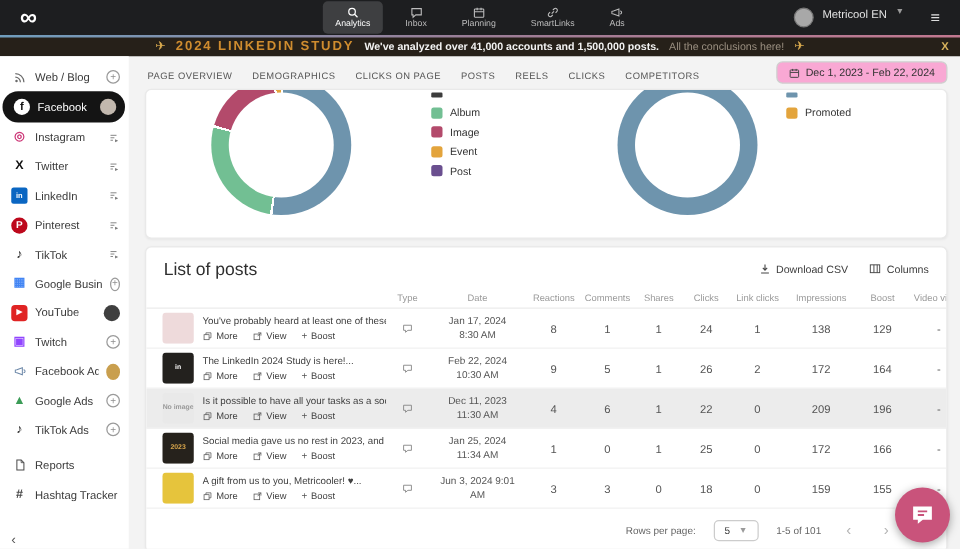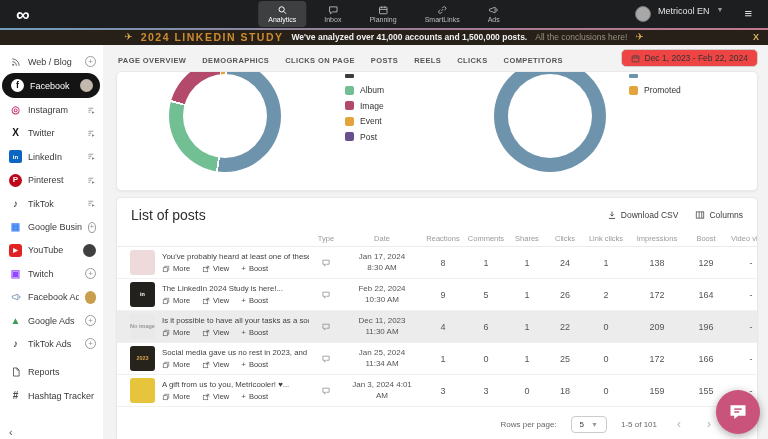--- a/index.html
+++ b/index.html
@@ -36,23 +36,23 @@
   .sicon{width:13px;height:13px;display:flex;align-items:center;justify-content:center;font-size:10px;font-weight:bold;flex-shrink:0;line-height:1}
   .slabel{white-space:nowrap;overflow:hidden}
   .sright{margin-left:auto;color:#8f8f8f;display:flex;align-items:center;justify-content:center}
   .plusc{width:11px;height:11px;border:1px solid #9a9a9a;border-radius:50%;font-size:8px;line-height:1;display:flex;align-items:center;justify-content:center}
   .connect{font-size:9px;color:#7a7a7a}
   .ravatar{width:13px;height:13px;border-radius:50%}
   .collapse{position:absolute;bottom:1px;left:9px;font-size:11px;color:#555;cursor:pointer}
 
   
   .main{flex:1;padding:4px 0 0 13px;position:relative;overflow:hidden}
-  .subnav{display:flex;gap:16px;font-size:7.5px;color:#555;letter-spacing:.4px;padding:7px 2px 6px;font-weight:bold}
+  .subnav{display:flex;gap:16px;font-size:7.5px;color:#555;letter-spacing:.4px;padding:7px 2px 6px;font-weight:normal}
   .subnav span{cursor:pointer;white-space:nowrap}
-  .datebtn{position:absolute;right:10px;top:4px;display:flex;gap:5px;align-items:center;border:1px solid #cfcfcf;background:#ef4444;border-radius:5px;padding:3px 9px;font-size:8.5px;color:#333;cursor:pointer}
+  .datebtn{position:absolute;right:10px;top:4px;display:flex;gap:5px;align-items:center;border:1px solid #cfcfcf;background:#f9a8d4;border-radius:5px;padding:3px 9px;font-size:8.5px;color:#333;cursor:pointer}
   .datebtn .nicon{font-size:9px;color:#444}
 
   .card{background:#fff;border-radius:5px;border:1px solid #e9e9e9;box-shadow:0 1px 2px rgba(0,0,0,.05);width:642px}
   .charts-card{height:120px;position:relative;overflow:hidden}
   .donut{position:absolute;width:112px;height:112px;border-radius:50%;top:-12px}
   .donut::after{content:"";position:absolute;inset:14px;background:#fff;border-radius:50%}
   .donut1{left:52px}.donut2{left:377px}
   .legend{position:absolute;top:2px;font-size:8.5px;color:#333}
   .legend1{left:228px}.legend2{left:512px}
   .legend-cut{height:4px;border-radius:1px;margin:0 0 7px 0;width:9px}
@@ -663,21 +663,21 @@
               </div>
             </div>
             <div class="typecell">
               <span class="nicon">
                 <svg class="svgi" viewBox="0 0 16 16">
                   <path d="M3 3.5h10v6.5H8.5L5.5 12.5V10H3z" fill="none" stroke="currentColor" stroke-width="1.2"></path>
                 </svg>
               </span>
             </div>
             <div class="datecell">
-              <div>Jan 3, 2024 4:01</div>
+              <div>Jun 3, 2024 9:01</div>
               <div>AM</div>
             </div>
             <div class="vals">
               
             <span class="vcell">3</span><span class="vcell">3</span><span class="vcell">0</span><span class="vcell">18</span><span class="vcell">0</span><span class="vcell">159</span><span class="vcell">155</span><span class="vcell">-</span></div>
           </div>
         </div>
 
       <div class="tfoot">
         <span>Rows per page:</span>

